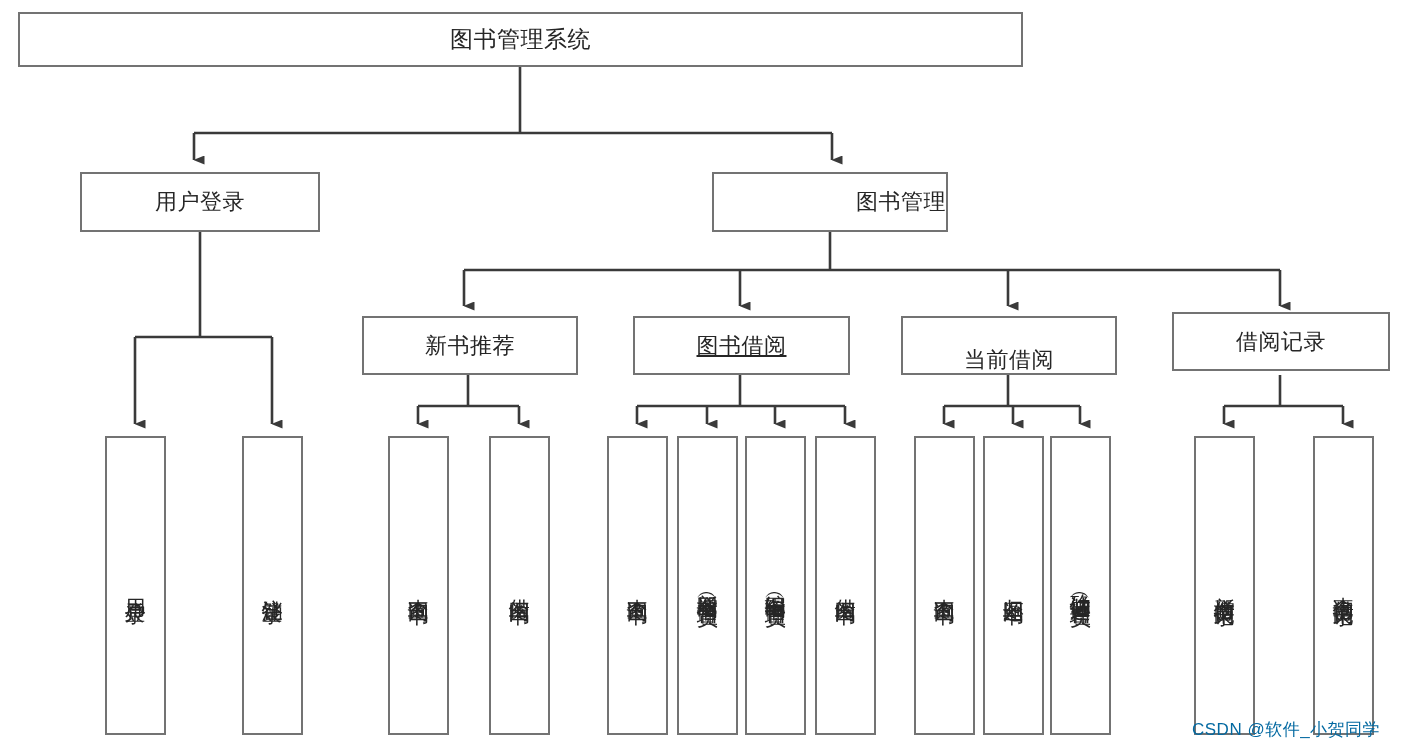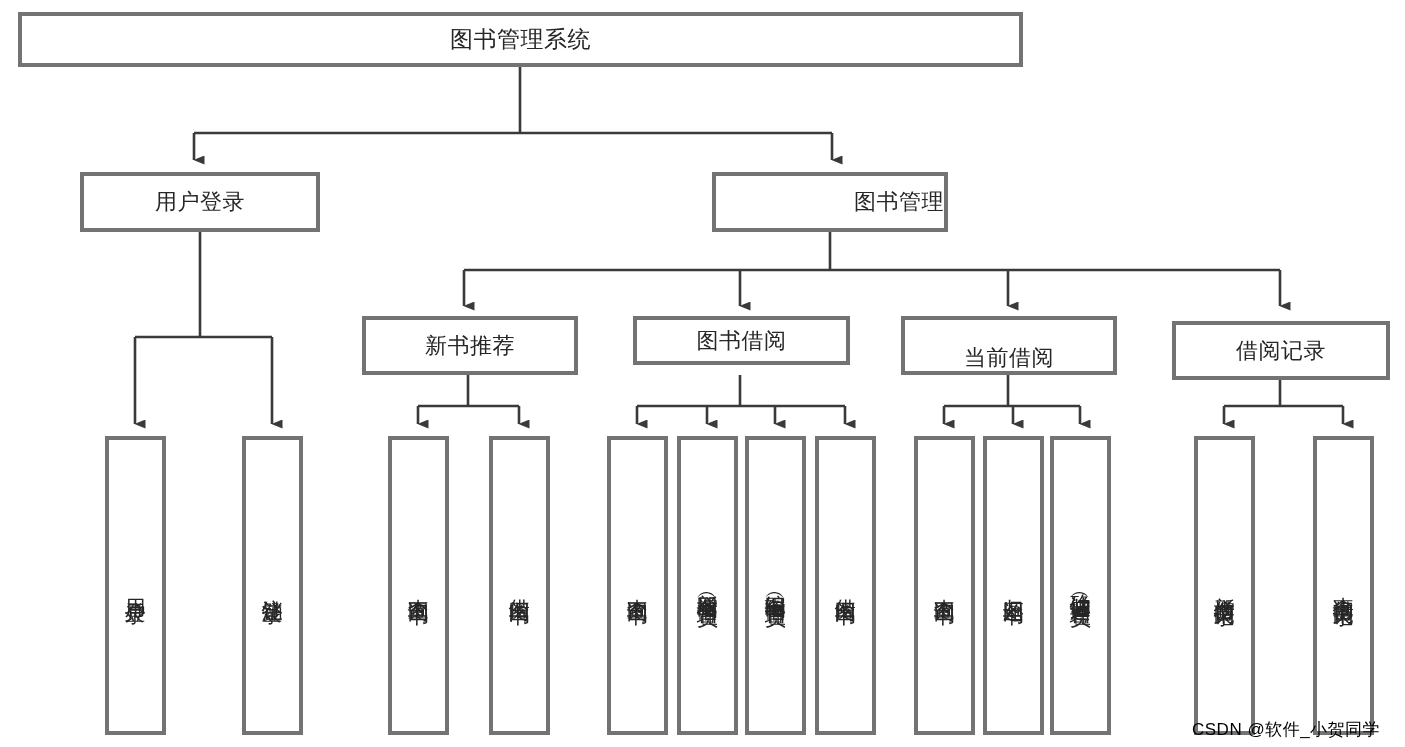--- a/index.html
+++ b/index.html
@@ -23,21 +23,21 @@
     left: 0;
     top: 0;
     width: 1405px;
     height: 747px;
     pointer-events: none;
   }
   .node {
     position: absolute;
     box-sizing: border-box;
     background: #ffffff;
-    border: 4px solid #737373;
+    border: 2px solid #737373;
     display: flex;
     align-items: center;
     justify-content: center;
     color: #262626;
     z-index: 2;
   }
   .node-label {
     display: block;
     text-align: center;
     line-height: 1.18;
@@ -59,21 +59,21 @@
     text-orientation: upright;
     font-size: 21px;
     line-height: 1.22;
     letter-spacing: 2px;
     max-height: 286px;
     white-space: nowrap;
   }
   .watermark {
     position: absolute;
     font-size: 17px;
-    color: #000000;
+    color: #0369a1;
     white-space: nowrap;
     z-index: 3;
     letter-spacing: 0.5px;
   }
 </style>
 </head>
 <body>
 
 <div id="diagram-root">
 
@@ -134,27 +134,27 @@
   <div class="node horizontal" style="left:80px; top:172px; width:240px; height:60px;">
     <span class="node-label">用户登录</span>
   </div>
   <div class="node horizontal" style="left:712px; top:172px; width:236px; height:60px;justify-content:flex-end;">
     <span class="node-label">图书管理</span>
   </div>
 
   <div class="node horizontal" style="left:362px; top:316px; width:216px; height:59px;">
     <span class="node-label">新书推荐</span>
   </div>
-  <div class="node horizontal" style="left:633px; top:316px; width:217px; height:49px;">
+  <div class="node horizontal" style="left:633px; top:316px; width:217px; height:59px;text-decoration:underline;">
     <span class="node-label">图书借阅</span>
   </div>
   <div class="node horizontal" style="left:901px; top:316px; width:216px; height:59px;align-items:flex-end;">
     <span class="node-label">当前借阅</span>
   </div>
-  <div class="node horizontal" style="left:1172px; top:321px; width:218px; height:59px;">
+  <div class="node horizontal" style="left:1172px; top:312px; width:218px; height:59px;">
     <span class="node-label">借阅记录</span>
   </div>
 
   <div class="node vertical" style="left:105px; top:436px; width:61px; height:299px;">
     <span class="node-label">用户登录</span>
   </div>
   <div class="node vertical" style="left:242px; top:436px; width:61px; height:299px;">
     <span class="node-label">注销登录</span>
   </div>
 

